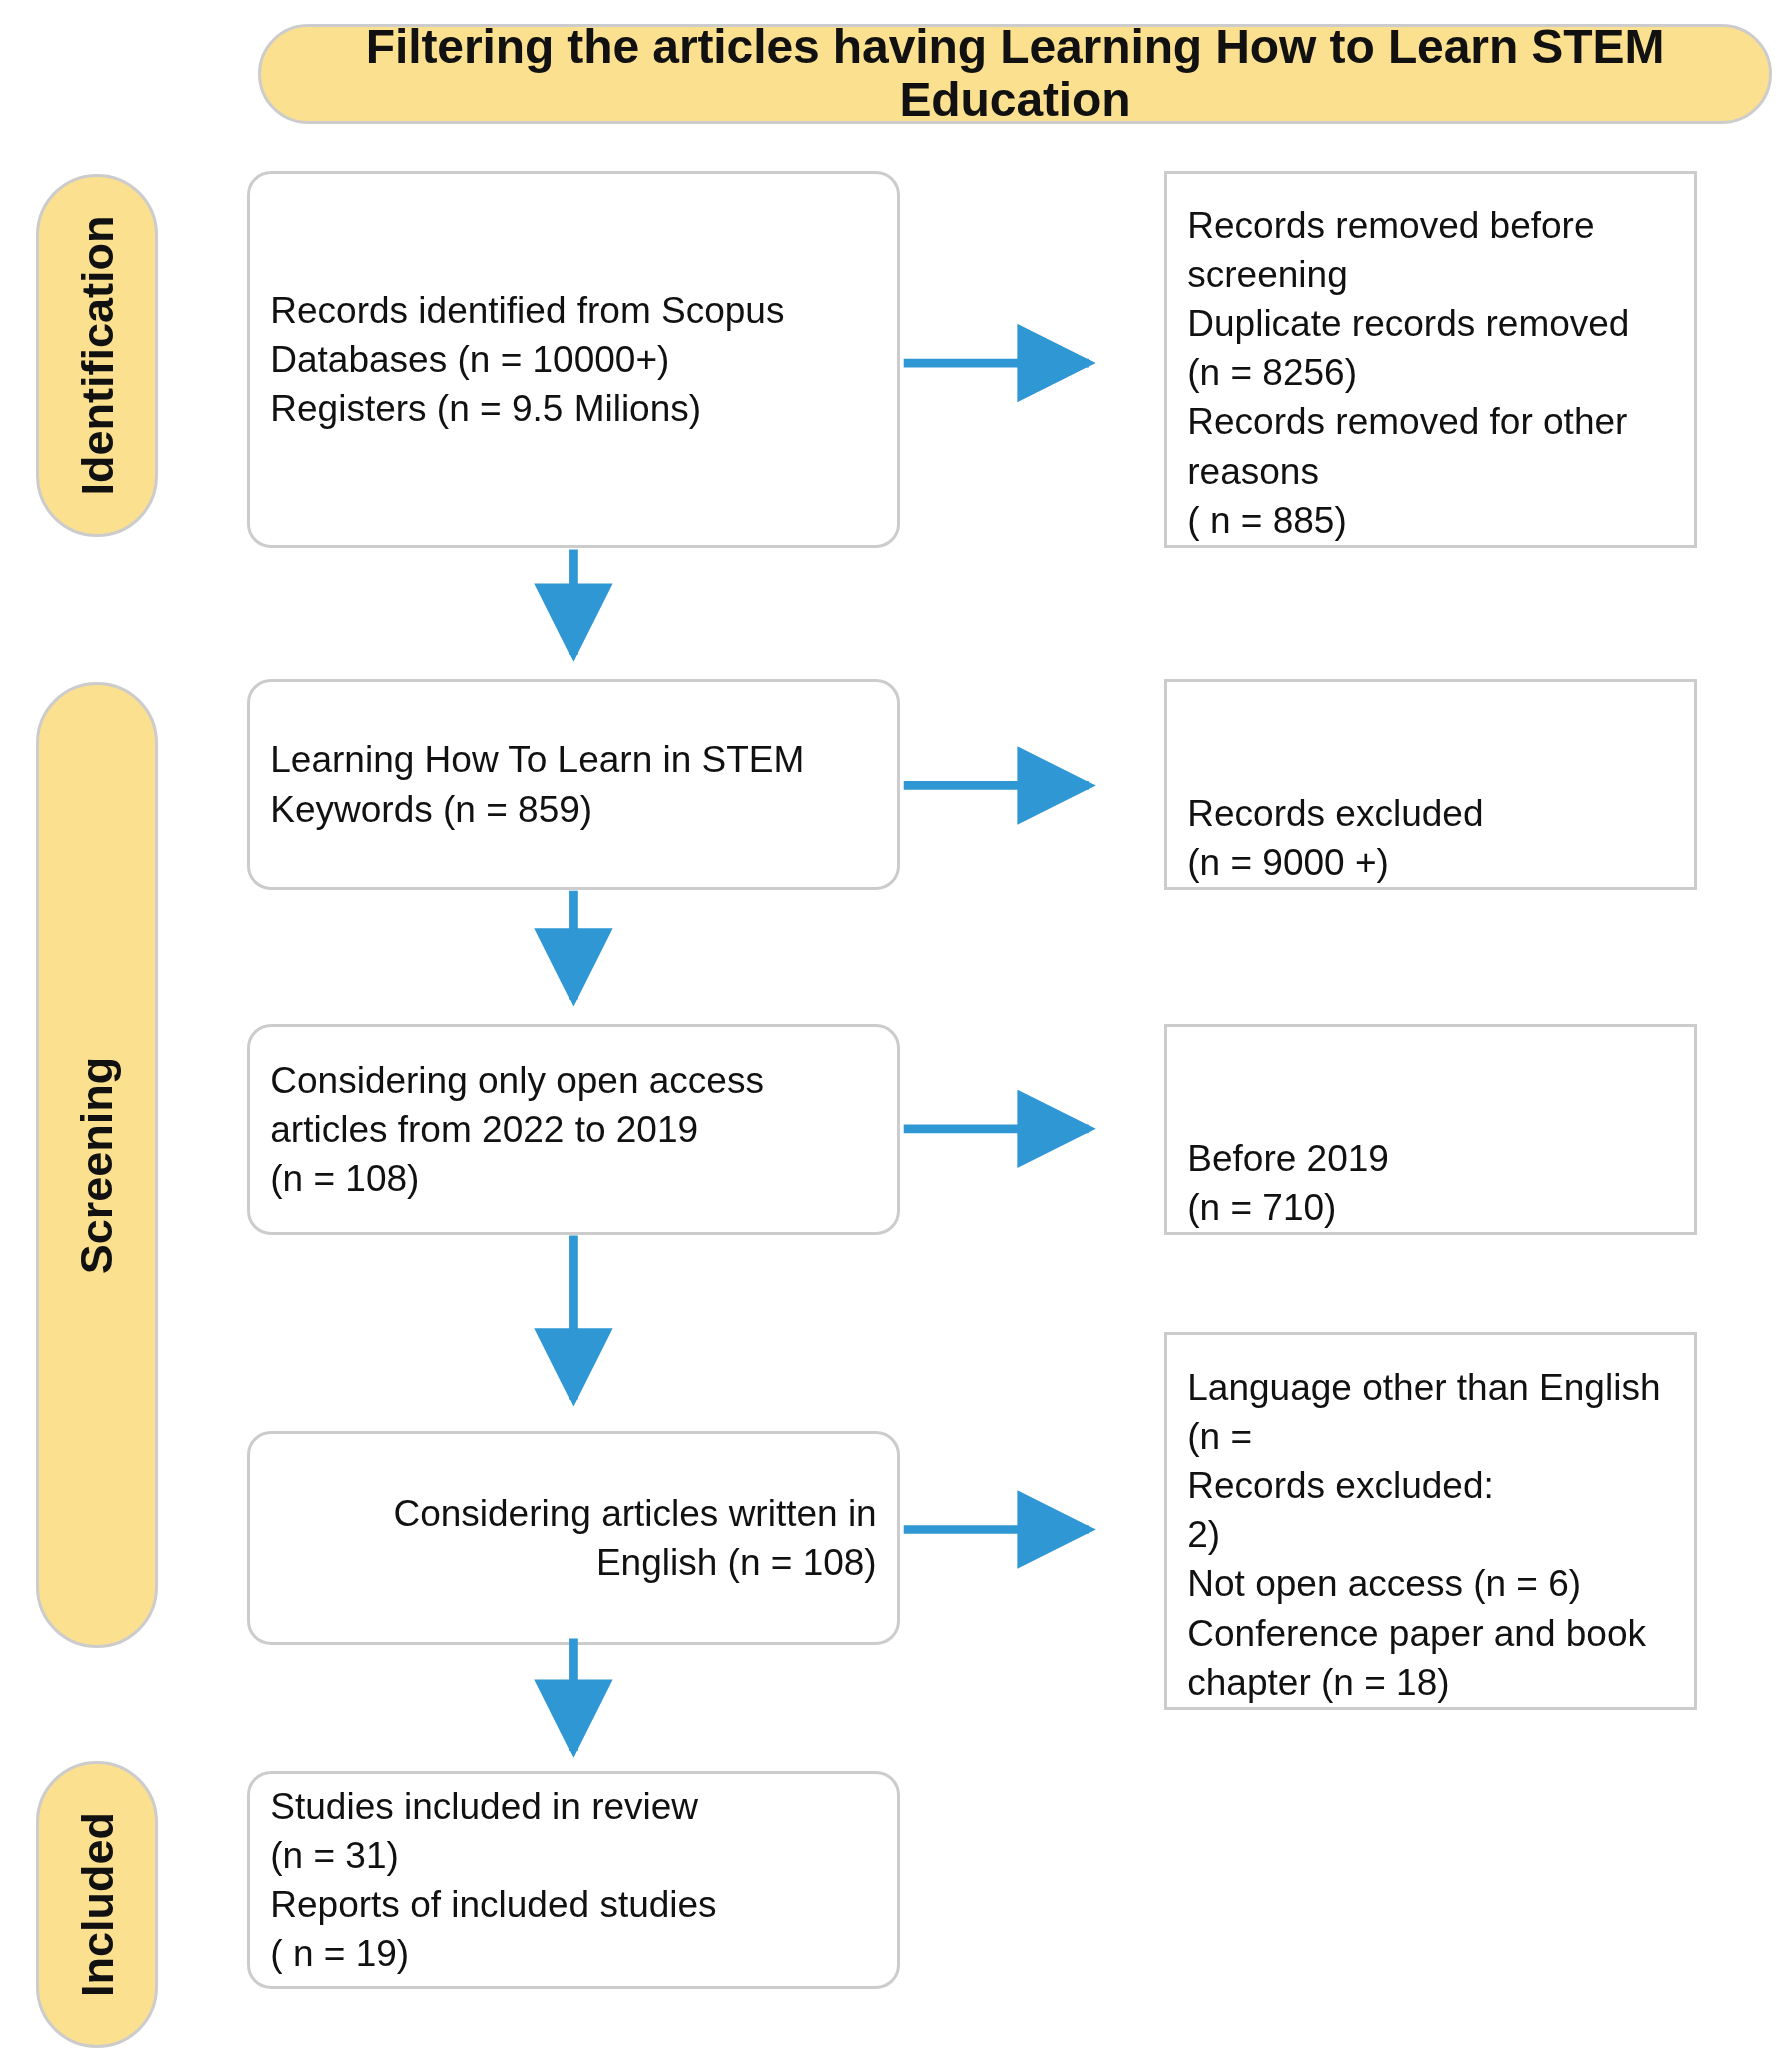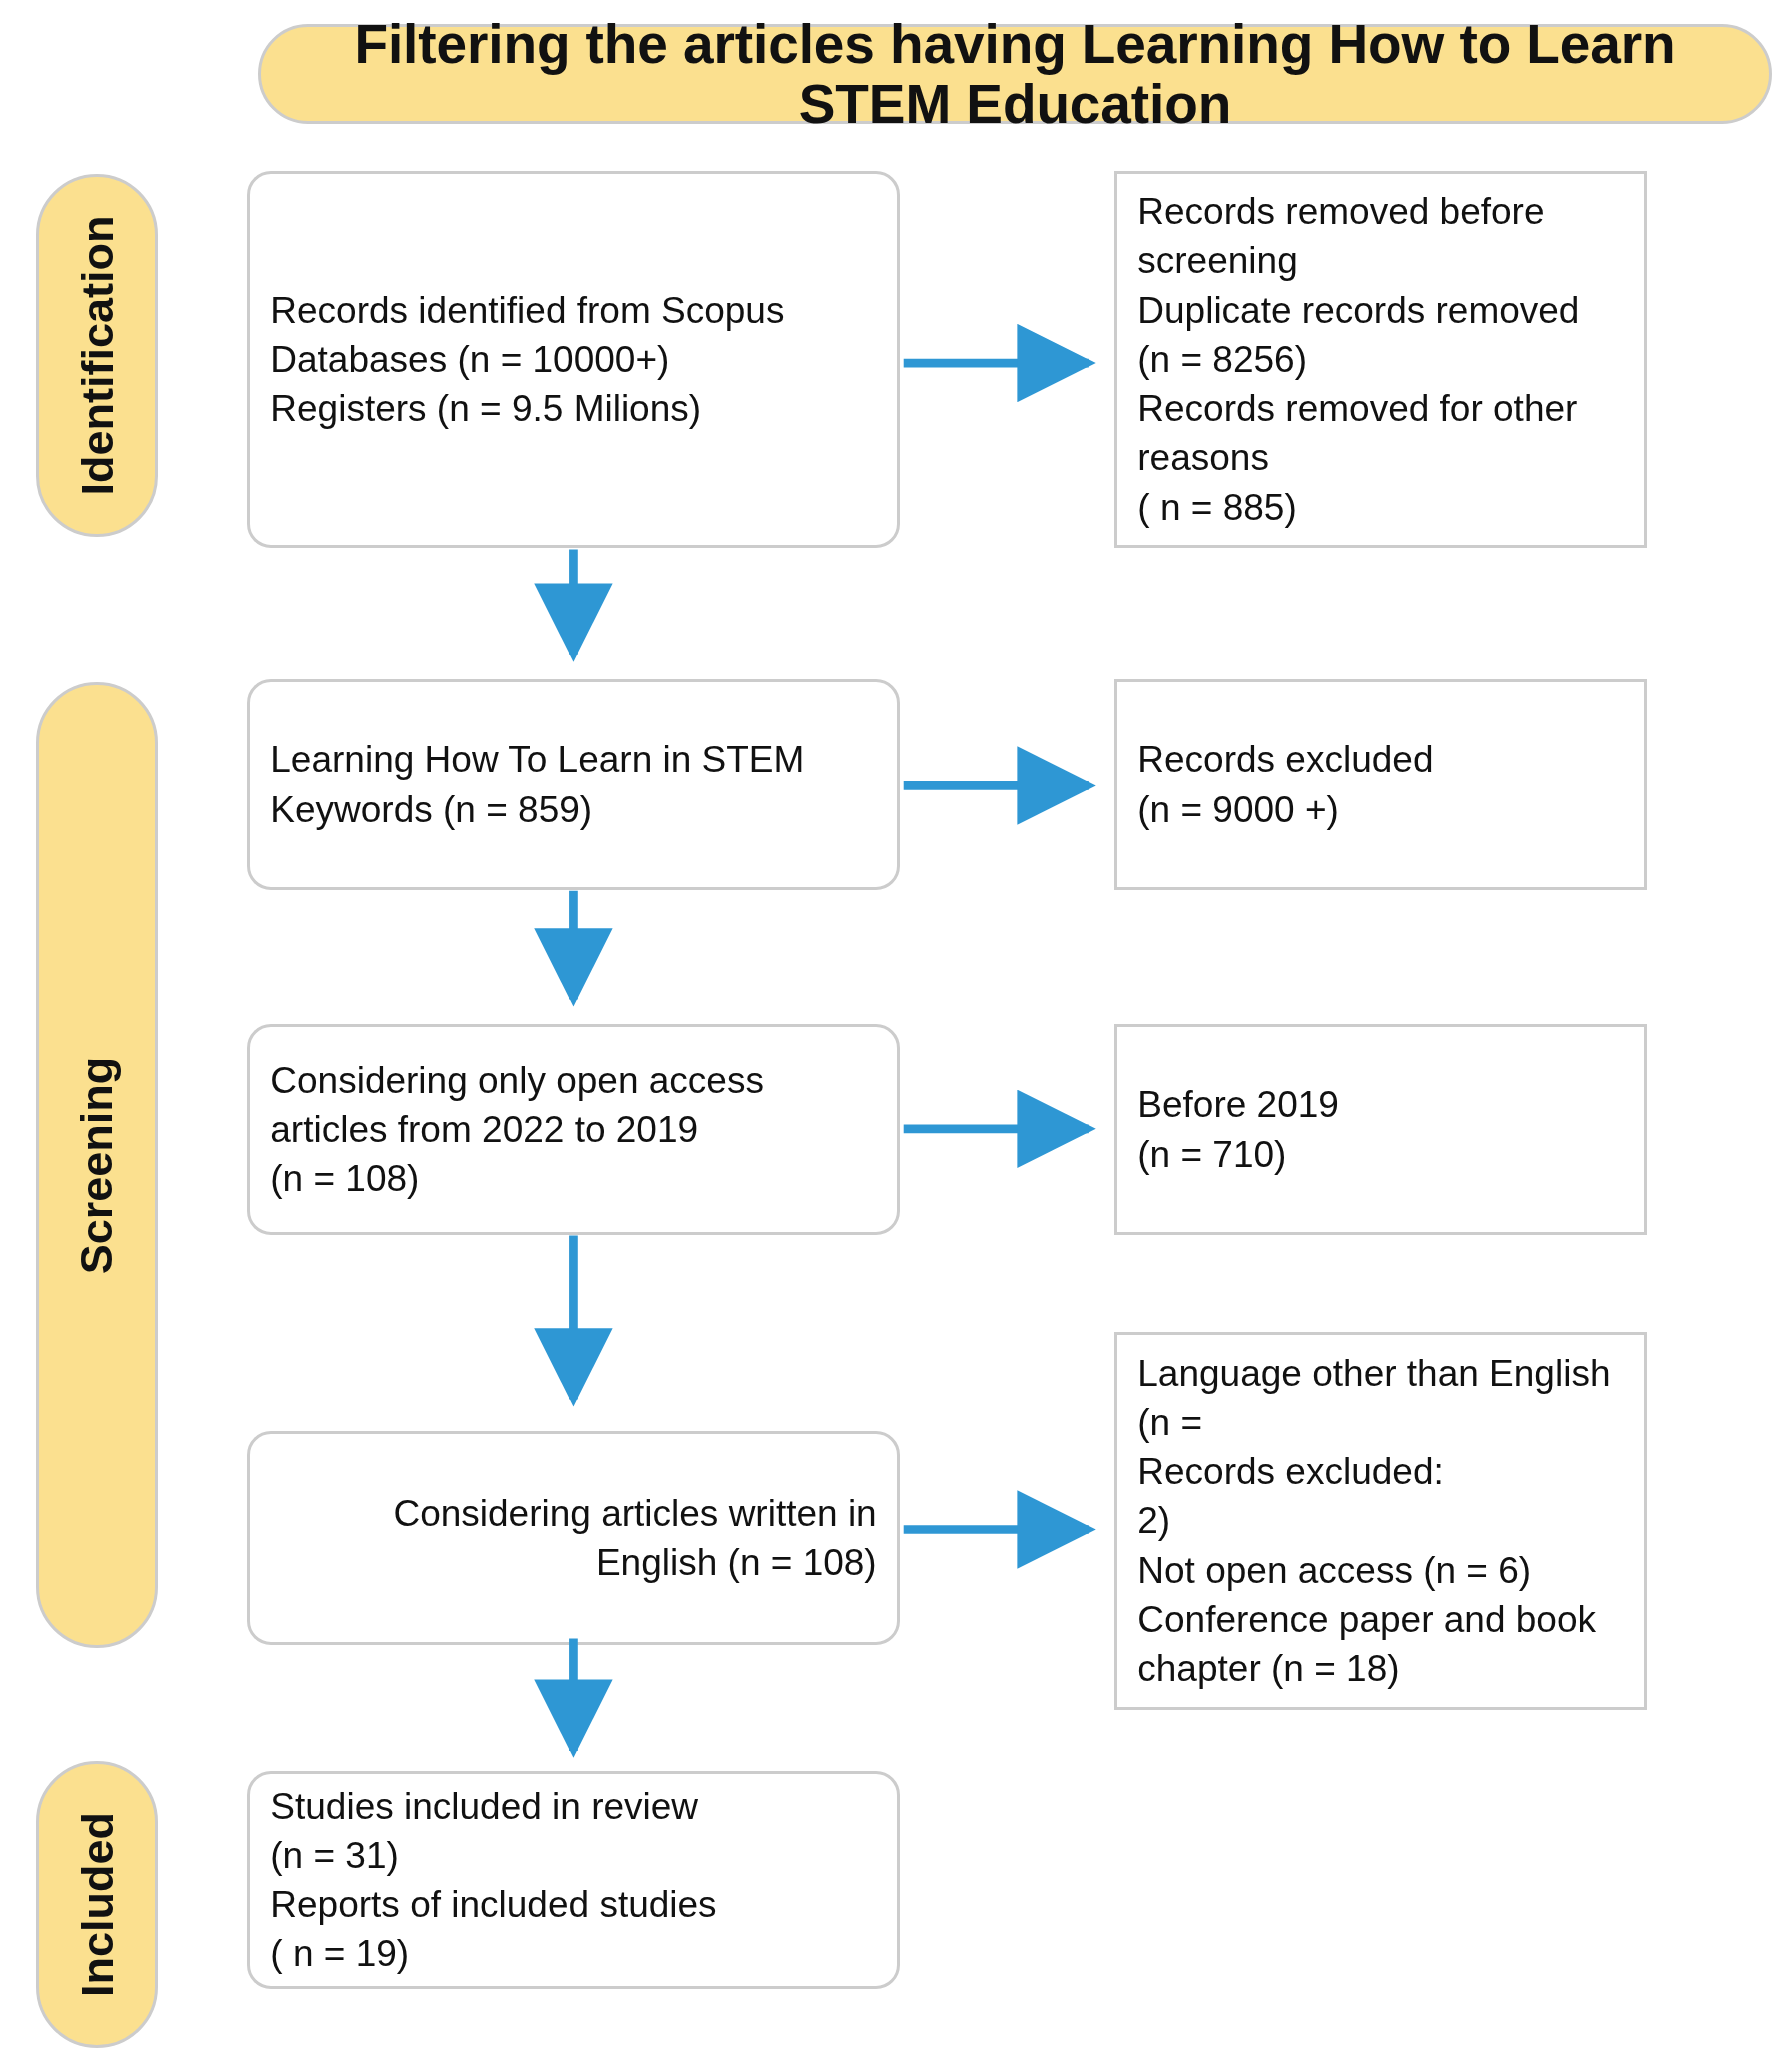--- a/index.html
+++ b/index.html
@@ -29,21 +29,21 @@
     background: #FBE08F;
     border: 3.6px solid #CCCCCC;
     border-radius: 50px;
     box-sizing: border-box;
     display: flex;
     align-items: center;
     justify-content: center;
     text-align: center;
   }
   .title-pill .title-text {
-    font-size: 55px;
+    font-size: 48px;
     font-weight: bold;
     color: #111111;
     letter-spacing: -0.1px;
     line-height: 1.1;
     padding: 0 22px;
   }
 
   
   .stage-pill {
     position: absolute;
@@ -84,21 +84,21 @@
   .box .line {
     font-size: 37px;
     color: #111111;
     line-height: 1.33;
     white-space: pre-wrap;
   }
 
   
   .col-left  { left: 247px;  width: 653px; border-radius: 24px; }
   
-  .col-right { left: 1114px; width: 533px; }
+  .col-right { left: 1164px; width: 533px; justify-content: flex-end; }
 
   #box-identified        { top: 171px;  height: 377px; }
   #box-removed-before    { top: 171px;  height: 377px; }
   #box-keyword-screen    { top: 679px;  height: 211px; }
   #box-records-excluded  { top: 679px;  height: 211px; }
   #box-openaccess        { top: 1024px; height: 211px; }
   #box-before-2019       { top: 1024px; height: 211px; }
   #box-english           { top: 1431px; height: 214px; text-align: right; }
   #box-excluded-reasons  { top: 1332px; height: 378px; }
   #box-included-studies  { top: 1771px; height: 218px; }

